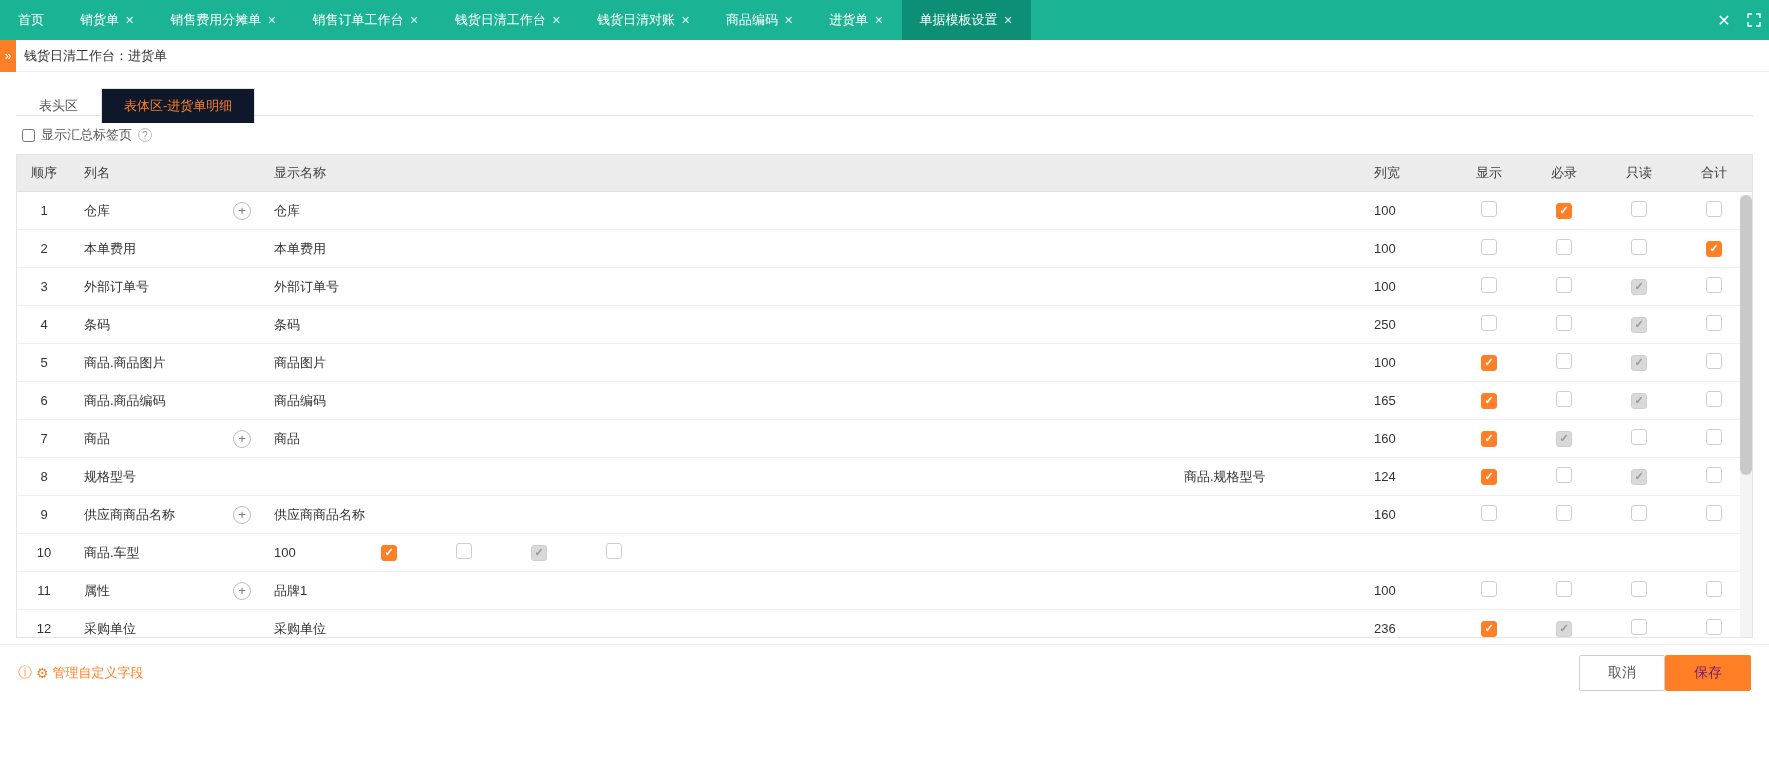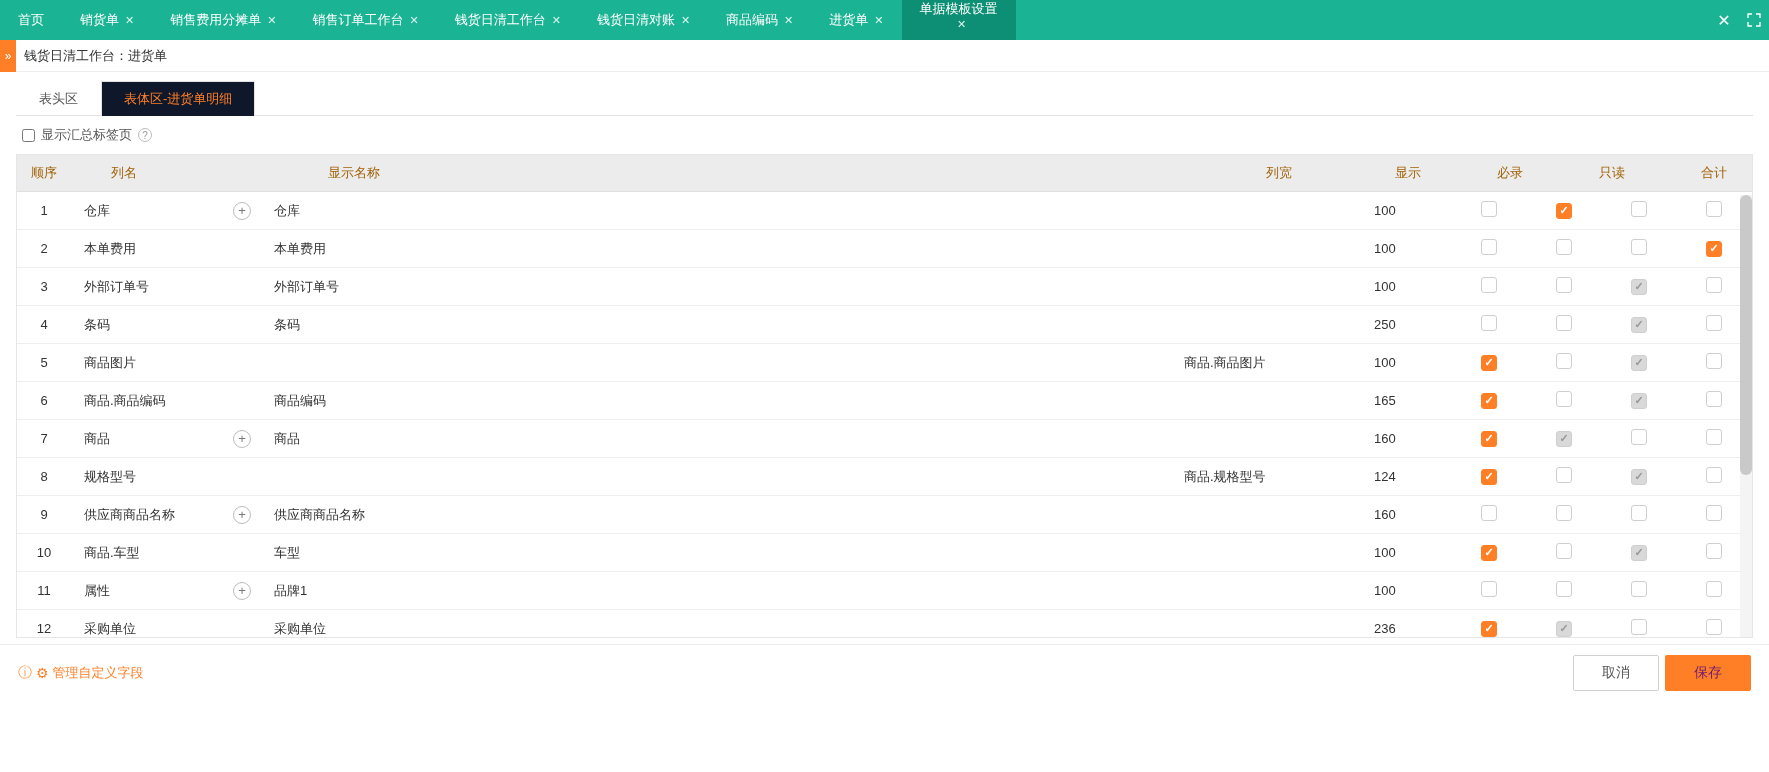--- a/index.html
+++ b/index.html
@@ -1,43 +1,43 @@
 <!DOCTYPE html>
 <html><head>
 <meta charset="utf-8">
 <style>
 * { box-sizing: border-box; margin: 0; padding: 0; }
 body { font-family: "Microsoft YaHei", Arial, sans-serif; font-size: 13px; color: #333; background: #fff; }
 
 
 .top-tabs { display: flex; align-items: center; background: #1ab394; height: 40px; position: relative; }
 .top-tab { display: flex; align-items: center; padding: 0 18px; height: 40px; color: #fff; cursor: pointer; font-size: 13px; white-space: nowrap; }
-.top-tab.active { background: #0d8f75; flex-direction: column; }
+.top-tab.active { background: #0d8f75; }
 .top-tab .close-x { margin-left: 6px; font-size: 11px; opacity: 0.85; }
 .top-right { position: absolute; right: 0; top: 0; height: 40px; display: flex; align-items: center; }
 .top-right .icon-btn { width: 30px; height: 40px; display: flex; align-items: center; justify-content: center; color: #fff; cursor: pointer; font-size: 16px; }
 
 
 .breadcrumb-bar { display: flex; align-items: center; height: 32px; padding: 0 6px 0 0; border-bottom: 1px solid #eee; }
 .orange-chevron { background: #ff7f27; color: #fff; width: 16px; height: 32px; display: flex; align-items: center; justify-content: center; font-size: 12px; margin-right: 8px; }
 .breadcrumb-text { font-size: 13px; color: #333; }
 
 
 .sub-tabs { display: flex; margin: 8px 16px 0 16px; border-bottom: 1px solid #e3e3e3; }
-.sub-tab { padding: 8px 22px; cursor: pointer; font-size: 13px; color: #555; border: 1px solid transparent; border-bottom: none; position: relative; top: 1px; }
+.sub-tab { padding: 8px 22px; cursor: pointer; font-size: 13px; color: #555; border: 1px solid transparent; border-bottom: none; position: relative; top: 8px; }
 .sub-tab.active { color: #ff7f27; border-color: #e3e3e3; background: #0f172a; }
 
 
 .summary-row { display: flex; align-items: center; padding: 10px 22px; font-size: 13px; color: #555; }
 .summary-row input { margin-right: 6px; }
 .help-q { margin-left: 6px; color: #999; border: 1px solid #bbb; border-radius: 50%; width: 14px; height: 14px; display: inline-flex; align-items: center; justify-content: center; font-size: 10px; }
 
 
 .table-wrap { margin: 0 16px; border: 1px solid #e6e6e6; position: relative; }
-.thead { display: flex; background: #ececec; font-weight: 500; color: #a16207; font-size: 13px; border-bottom: 1px solid #e0e0e0; gap: 27px; }
+.thead { display: flex; background: #ececec; font-weight: 500; color: #404040; font-size: 13px; border-bottom: 1px solid #e0e0e0; }
 .th, .td { padding: 9px 12px; border-right: 1px solid transparent; display: flex; align-items: center; }
 .col-seq { width: 55px; justify-content: center; }
 .col-name { width: 190px; position: relative; }
 .col-disp { flex: 1; }
 .col-width { width: 90px; }
 .col-show, .col-req, .col-ro, .col-sum { width: 75px; justify-content: center; }
 .tbody { max-height: 445px; overflow-y: auto; }
 .trow { display: flex; border-bottom: 1px solid #efefef; font-size: 13px; color: #333; min-height: 30px; align-items: stretch; }
 .plus-badge { position: absolute; right: 10px; width: 18px; height: 18px; border: 1px solid #bbb; border-radius: 50%; display: flex; align-items: center; justify-content: center; font-size: 13px; color: #777; cursor: pointer; background: #fff; }
 
@@ -50,21 +50,21 @@
 .cb.disabled.checked::after { content: "✓"; color: #999; font-size: 11px; font-weight: bold; }
 
 .scroll-hint { position: absolute; right: 0; top: 40px; bottom: 0; width: 12px; background: #f4f4f4; }
 .scroll-thumb { position: absolute; right: 0; top: 0; width: 12px; height: 280px; background: #c9c9c9; border-radius: 6px; }
 
 
 .footer { display: flex; align-items: center; padding: 10px 18px; border-top: 1px solid #eee; margin-top: 6px; }
 .footer-left { display: flex; align-items: center; color: #ff7f27; font-size: 13px; cursor: pointer; }
 .footer-left .q-icon { color: #ff9a4a; margin-right: 4px; font-size: 14px; }
 .footer-left .gear-icon { margin-right: 4px; font-size: 14px; }
-.footer-right { margin-left: auto; display: flex; gap: 6px; align-items: center; }
+.footer-right { margin-left: auto; display: flex; gap: 0; align-items: center; }
 .btn { padding: 8px 28px; font-size: 14px; border-radius: 2px; cursor: pointer; border: 1px solid #d0d0d0; background: #fff; color: #555; }
 .btn.primary { background: #ff7f27; border-color: #ff7f27; color: #701a75; }
 </style>
 </head>
 <body>
 
 <div class="top-tabs">
   <div id="top-tabs-container" style="display:flex;">
       <div class="top-tab">
         <span>首页</span>
@@ -216,24 +216,24 @@
         </div>
         <div class="td col-ro">
           <div><span class="cb disabled checked"></span></div>
         </div>
         <div class="td col-sum">
           <div><span class="cb"></span></div>
         </div>
       </div>
       <div class="trow">
         <div class="td col-seq">5</div>
+        <div class="td col-name">
+          <span>商品.商品图片</span>
+        </div>
         <div class="td col-disp">商品图片</div>
-        <div class="td col-name">
-          <span>商品.商品图片</span>
-        </div>
         <div class="td col-width">100</div>
         <div class="td col-show">
           <div><span class="cb checked"></span></div>
         </div>
         <div class="td col-req">
           <div><span class="cb"></span></div>
         </div>
         <div class="td col-ro">
           <div><span class="cb disabled checked"></span></div>
         </div>
@@ -321,21 +321,20 @@
         </div>
         <div class="td col-sum">
           <div><span class="cb"></span></div>
         </div>
       </div>
       <div class="trow">
         <div class="td col-seq">10</div>
         <div class="td col-name">
           <span>商品.车型</span>
         </div>
-        <div class="td col-disp">车型</div>
         <div class="td col-width">100</div>
         <div class="td col-show">
           <div><span class="cb checked"></span></div>
         </div>
         <div class="td col-req">
           <div><span class="cb"></span></div>
         </div>
         <div class="td col-ro">
           <div><span class="cb disabled checked"></span></div>
         </div>

